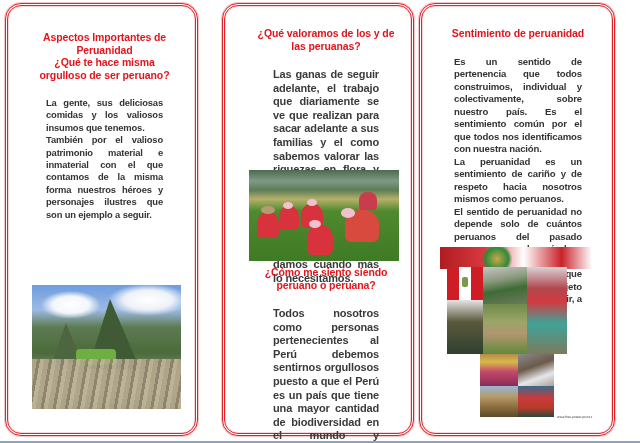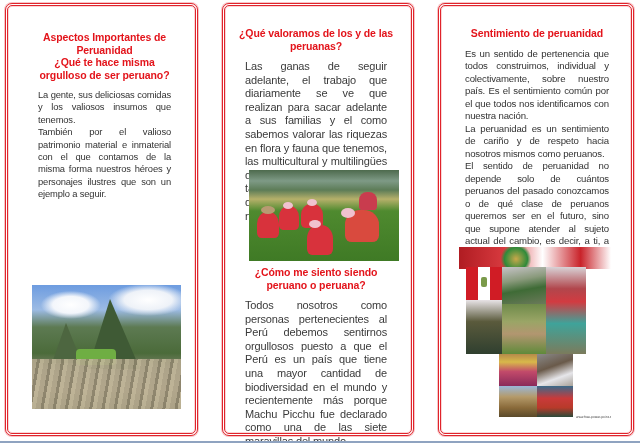--- a/index.html
+++ b/index.html
@@ -3,40 +3,40 @@
 <meta charset="utf-8">
 <style>
   html, body { margin: 0; padding: 0; }
   body {
     width: 640px; height: 443px; background: #ffffff; position: relative; overflow: hidden;
     font-family: "Liberation Sans", sans-serif;
   }
   .bottom-bar { position: absolute; left: 0; bottom: 0; width: 640px; height: 2px; background: #8fa3c0; }
   .panel {
     position: absolute; top: 3px; height: 433px; box-sizing: border-box;
-    border: 3px double #e0232b; border-radius: 7px;
+    border: 3px double #e0232b; border-radius: 16px;
     box-shadow: 0 0 0 1px rgba(230,90,95,0.35), inset 0 0 0 1px rgba(230,90,95,0.25);
     background: #fff;
   }
   #p1 { left: 5px; width: 193px; }
   #p2 { left: 222px; width: 192px; }
-  #p3 { left: 438px; width: 196px; }
+  #p3 { left: 419px; width: 196px; }
 
   .content { position: absolute; left: 22px; right: 16px; top: 25px; }
-  #p2 .content { left: 12px; right: 16px; top: 21px; }
+  #p2 .content { left: 32px; right: 16px; top: 21px; }
   #p3 .content { left: 16px; right: 14px; top: 21px; }
 
   .title {
     color: #e3141b; font-weight: bold; text-align: center;
     font-size: 10.5px; line-height: 12.5px; margin: 0;
     letter-spacing: -0.1px;
   }
   .body-text {
     color: #333; font-size: 9.4px; line-height: 12.4px; text-align: justify;
-    margin: 8px; letter-spacing: -0.15px;
+    margin: 16px; letter-spacing: -0.15px; font-weight: bold;
   }
   #p2 .body-text { font-size: 11px; line-height: 13.6px; color: #3a3a3a; }
   #p3 .body-text { font-size: 9.6px; line-height: 12.5px; }
   .body-text p { margin: 0; }
 
   .photo { position: absolute; overflow: hidden; }
   
   #machu { left: 24px; top: 279px; width: 149px; height: 124px;
     background:
       radial-gradient(ellipse 30px 14px at 26% 16%, #ffffff 0%, #f3f6fb 60%, transparent 100%),

